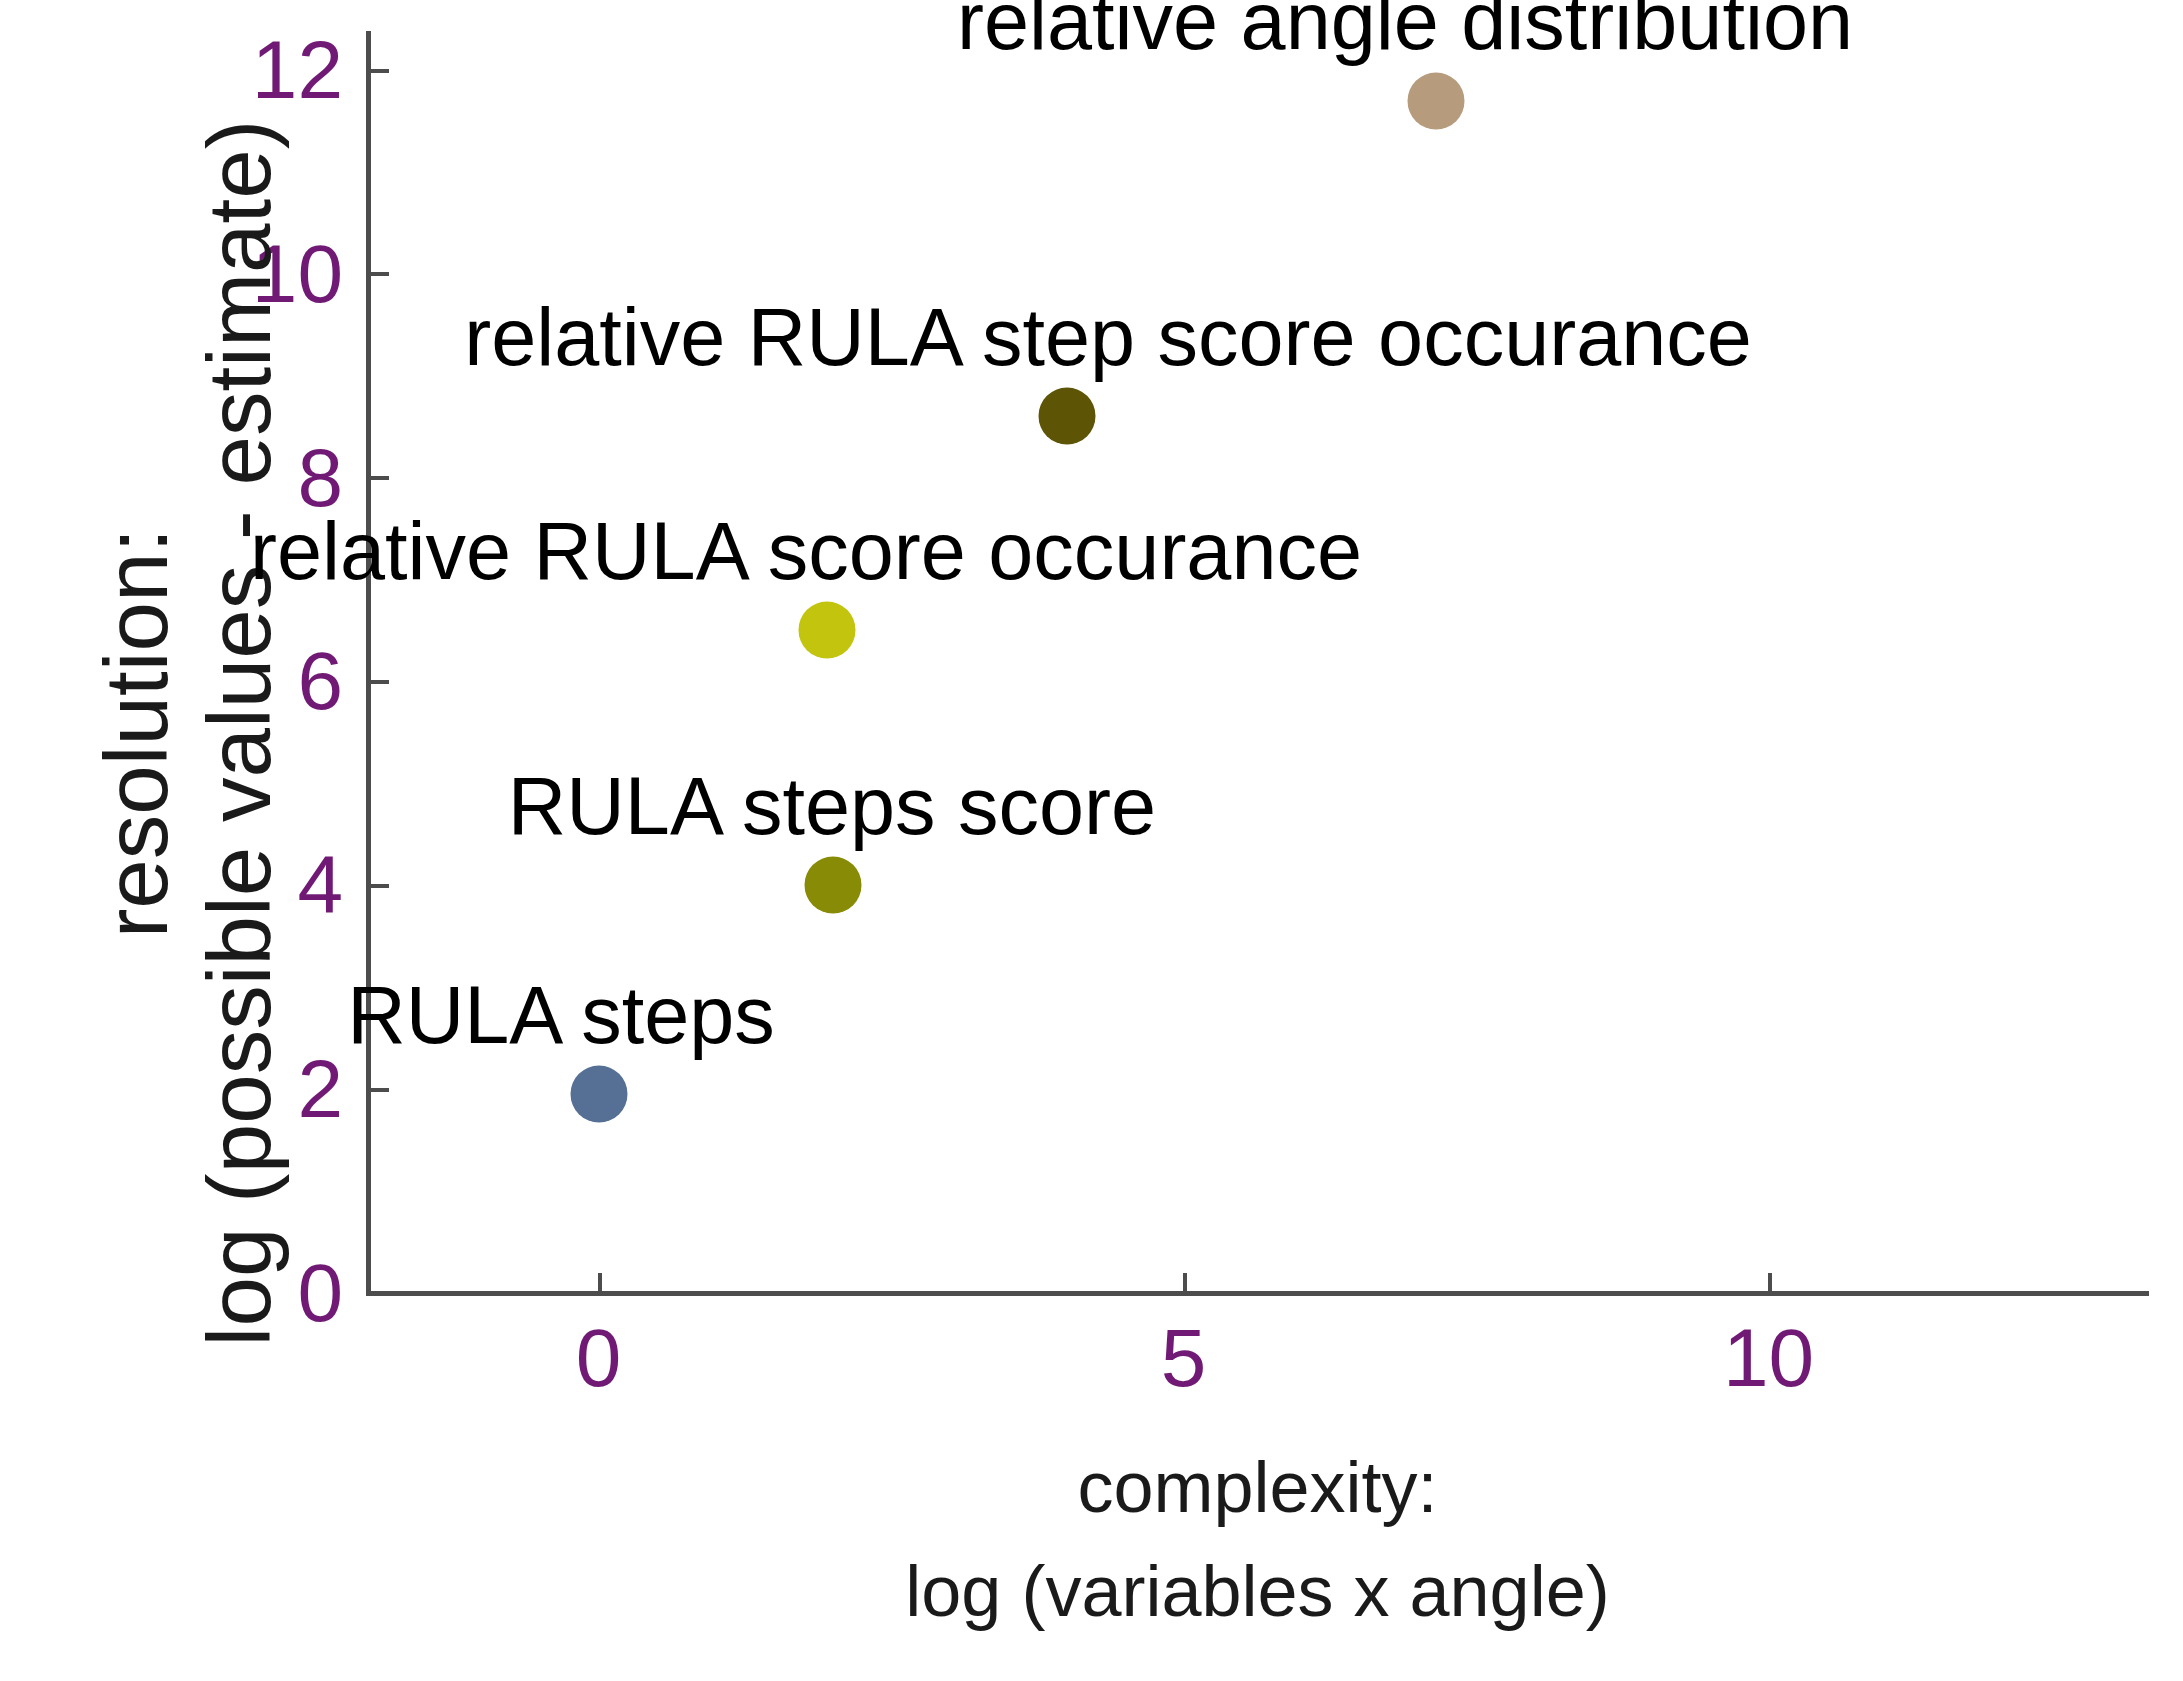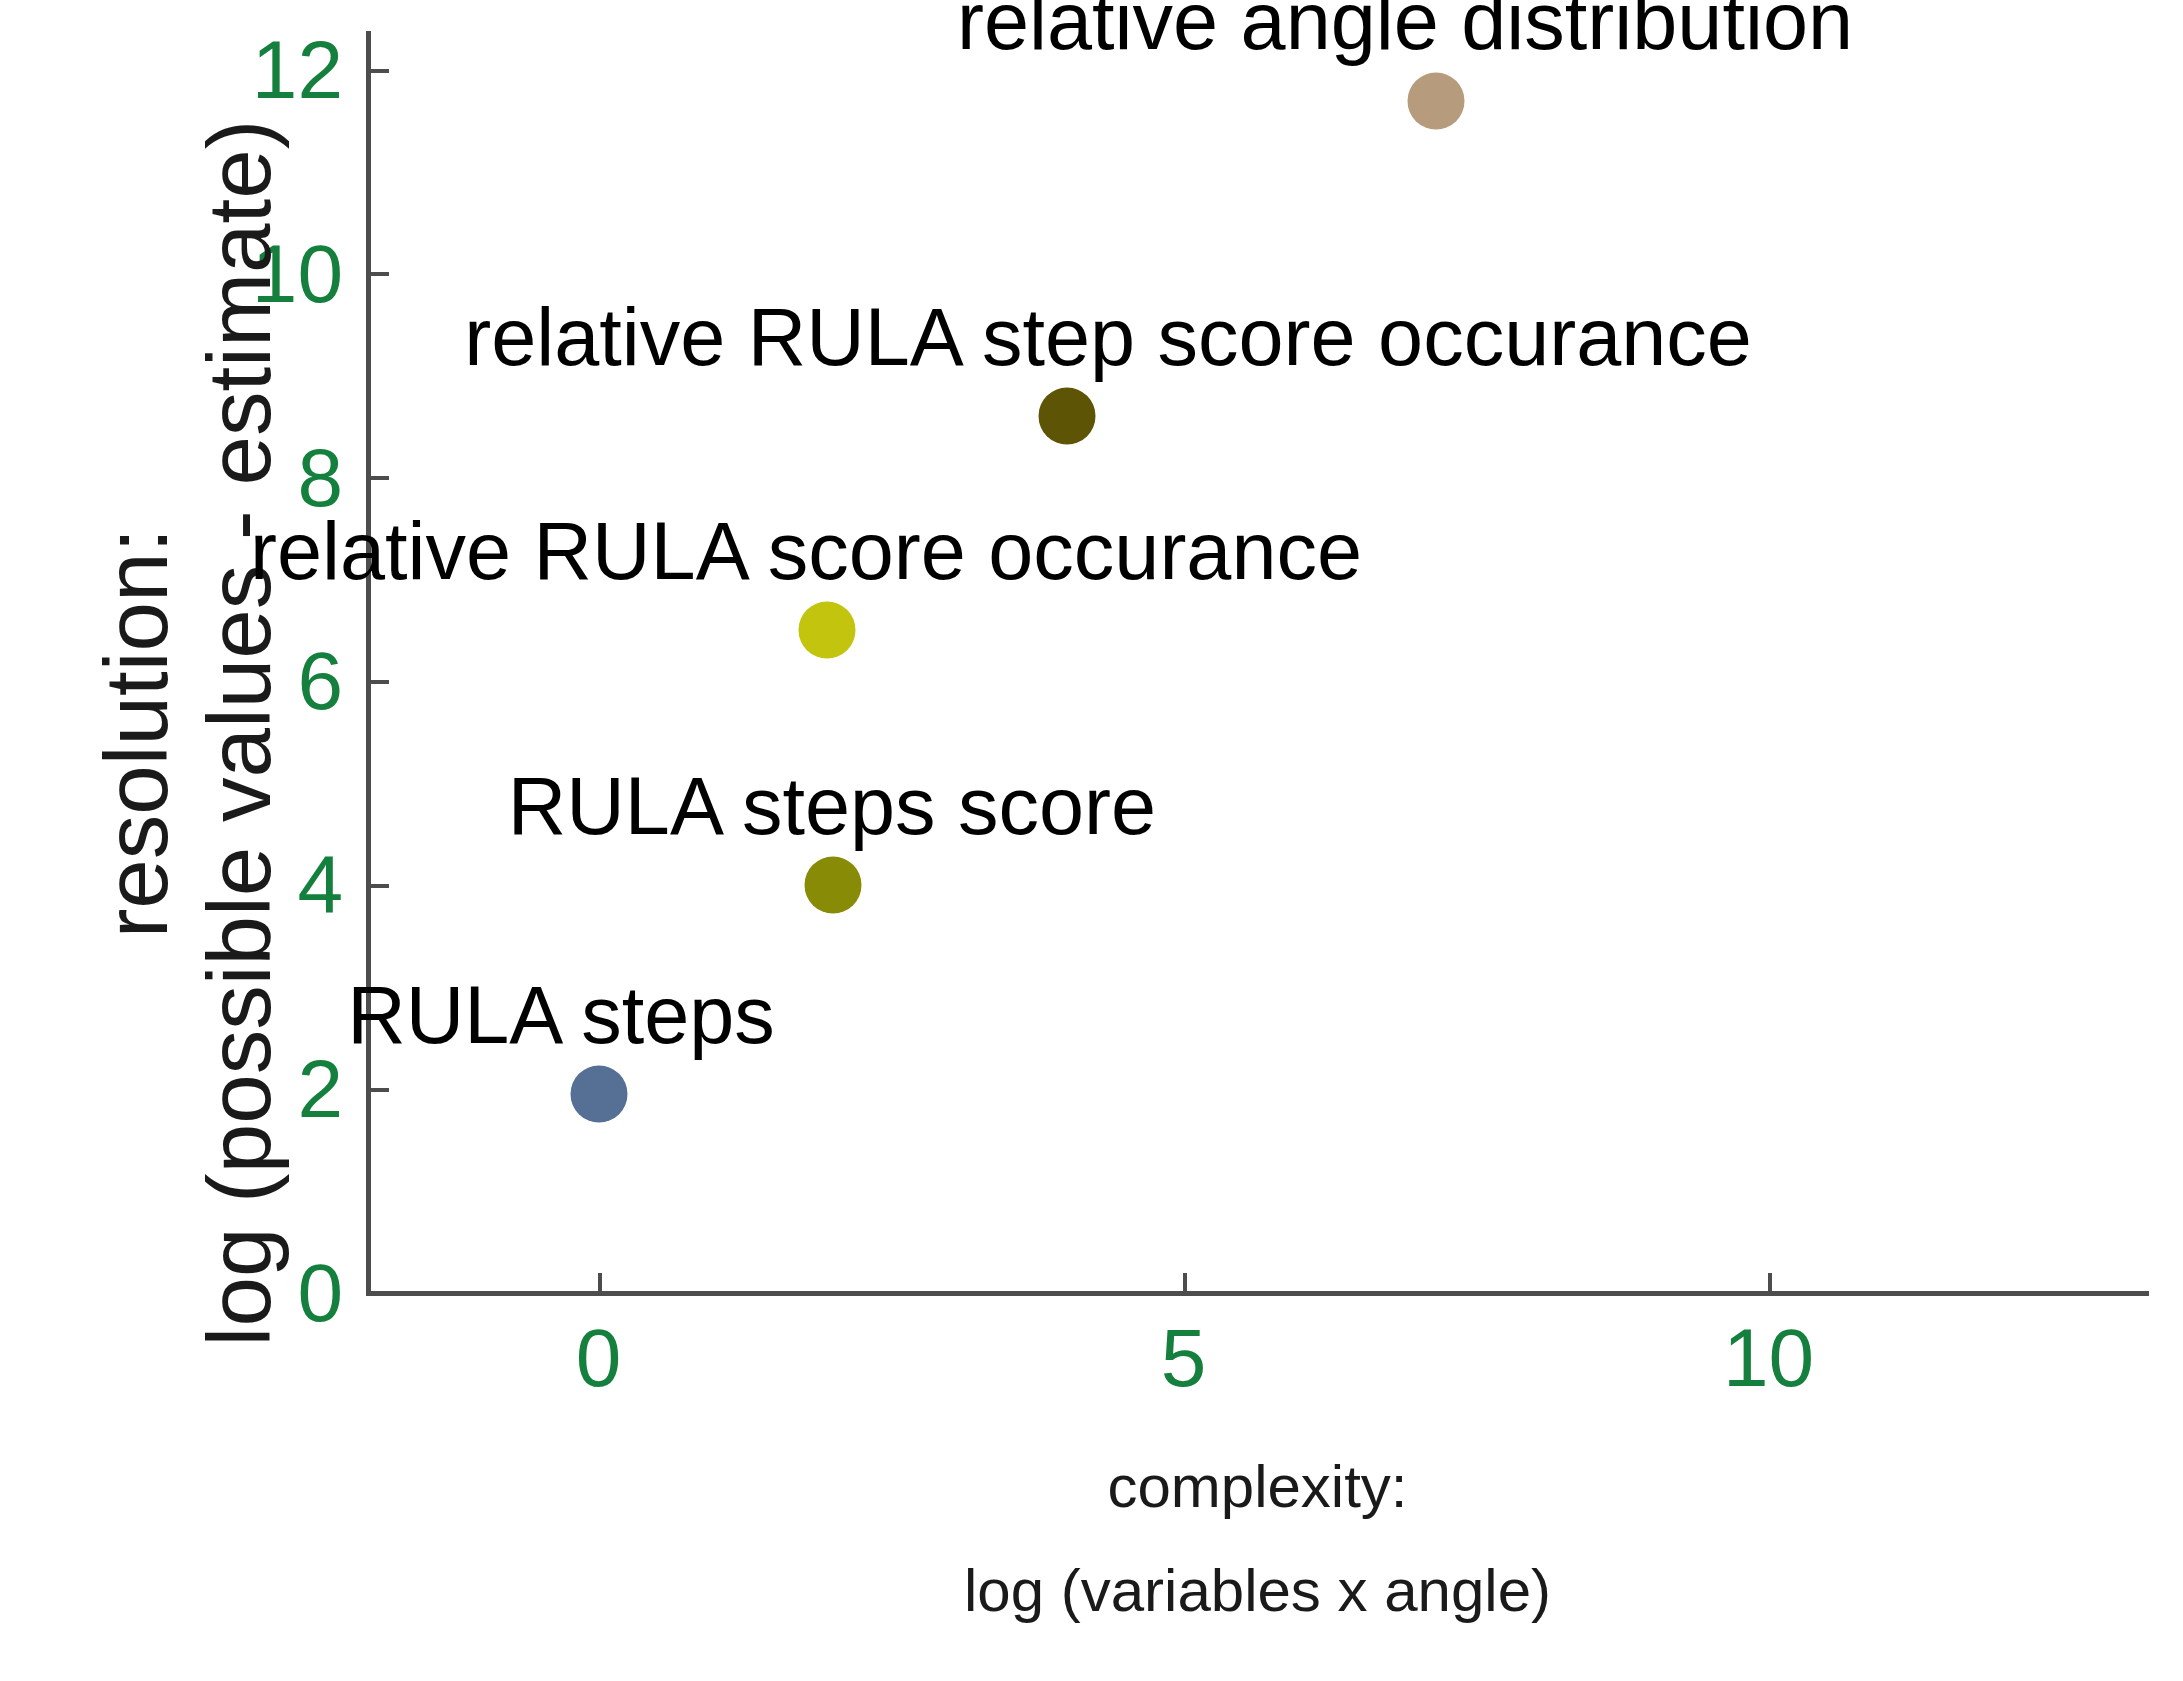--- a/index.html
+++ b/index.html
@@ -46,21 +46,21 @@
     position: absolute;
     top: 1273px;
     width: 3.5px;
     height: 18px;
     background: #4d4d4d;
   }
 
   
   .ticklabel {
     position: absolute;
-    color: #15803d;
+    color: #701a75;
     font-size: 82px;
     line-height: 82px;
     white-space: nowrap;
   }
   .ticklabel-y {
     text-align: right;
     right: 0;
     width: 100%;
   }
   .ticklabel-y-wrap {
@@ -98,21 +98,21 @@
   #y-axis-title .l1 { display:block; }
   #y-axis-title .l2 { display:block; }
 
   #x-axis-title {
     position: absolute;
     left: 366px;
     top: 1435px;
     width: 1783px;
     text-align: center;
     color: #1a1a1a;
-    font-size: 60px;
+    font-size: 72px;
     line-height: 104px;
   }
   #x-axis-title .l1 { display:block; }
   #x-axis-title .l2 { display:block; }
 
   
   .data-point {
     position: absolute;
     border-radius: 50%;
     transform: translate(-50%, -50%);

